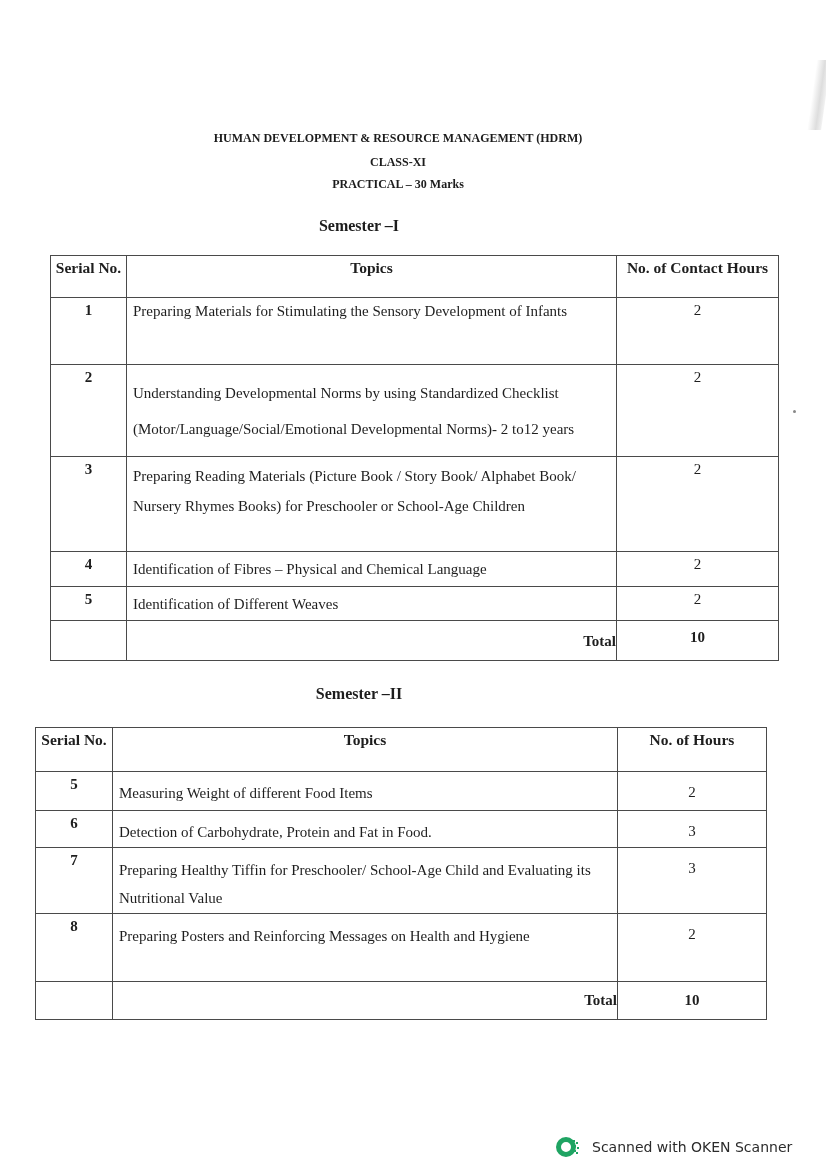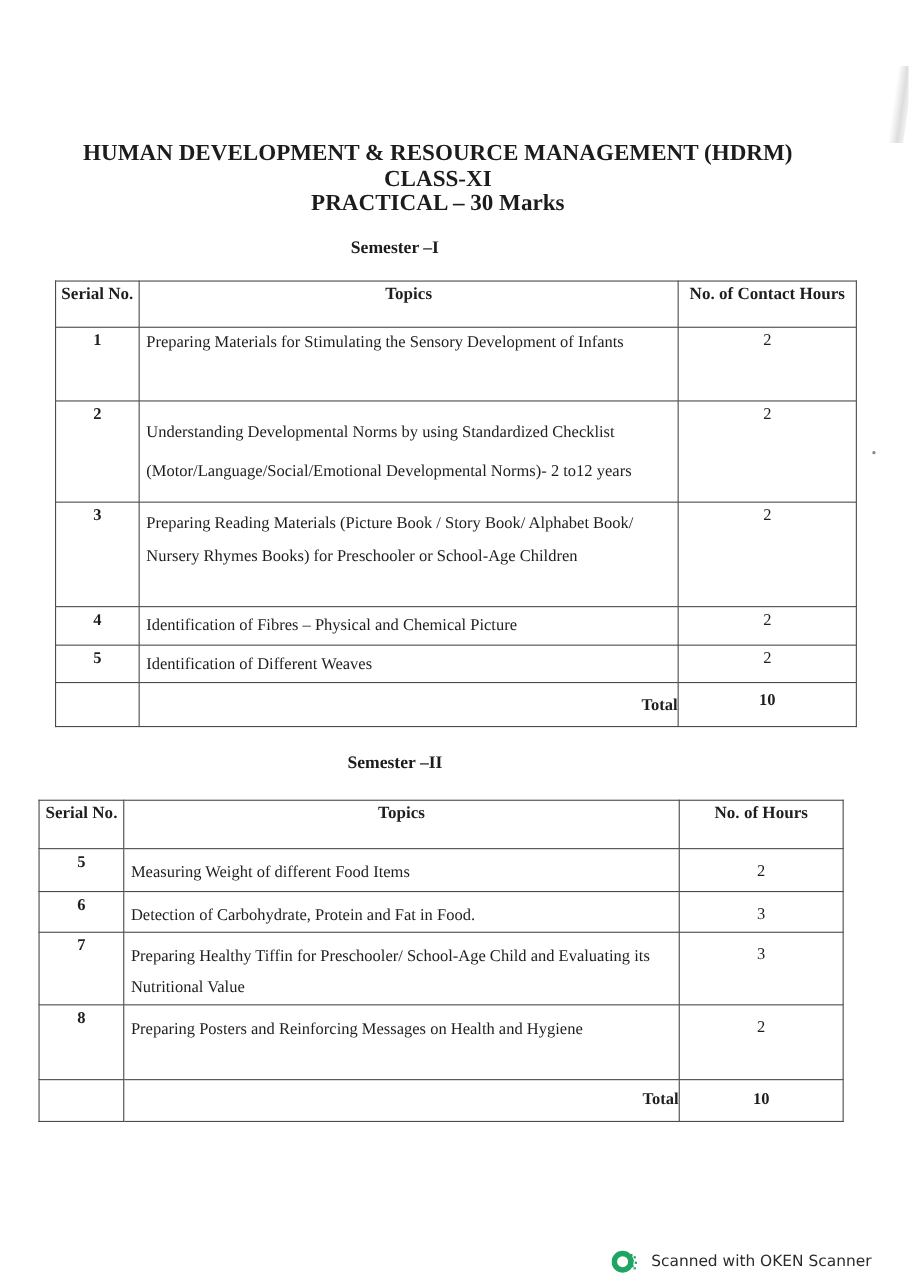--- a/index.html
+++ b/index.html
@@ -9,21 +9,21 @@
     font-family: "Liberation Serif", "DejaVu Serif", serif;
   }
   .edge-shadow {
     position: absolute; right: 0; top: 60px; width: 14px; height: 70px;
     background: linear-gradient(90deg, rgba(255,255,255,0) 0%, #cfcfcf 60%, #ececec 100%);
     transform: skewX(-8deg); opacity: 0.7;
   }
   .dot { position: absolute; left: 793px; top: 410px; width: 3px; height: 3px; background: #888; border-radius: 50%; }
   .heading {
     position: absolute; left: 0; width: 796px; text-align: center;
-    font-weight: bold; font-size: 21px; line-height: 21px; color: #1c1c1c;
+    font-weight: bold; font-size: 12px; line-height: 21px; color: #1c1c1c;
   }
   .sem-title {
     position: absolute; left: 0; width: 718px; text-align: center;
     font-weight: bold; font-size: 16px; color: #1c1c1c;
   }
   table.syll {
     position: absolute; border-collapse: collapse; table-layout: fixed;
     font-size: 15px; color: #1e1e1e;
   }
   table.syll td, table.syll th {
@@ -76,21 +76,21 @@
     <td class="topic loose" style="padding-top:10px !important;">Understanding Developmental Norms by using Standardized Checklist (Motor/Language/Social/Emotional Developmental Norms)- 2 to12 years</td>
     <td class="hrs">2</td>
   </tr>
   <tr style="height:95px">
     <td class="sn">3</td>
     <td class="topic loose" style="line-height:30px;">Preparing Reading Materials (Picture Book / Story Book/ Alphabet Book/ Nursery Rhymes Books) for Preschooler or School-Age Children</td>
     <td class="hrs">2</td>
   </tr>
   <tr style="height:35px">
     <td class="sn">4</td>
-    <td class="topic" style="padding-top:8px !important;">Identification of Fibres – Physical and Chemical Picture</td>
+    <td class="topic" style="padding-top:8px !important;">Identification of Fibres – Physical and Chemical Language</td>
     <td class="hrs">2</td>
   </tr>
   <tr style="height:34px">
     <td class="sn">5</td>
     <td class="topic" style="padding-top:8px !important;">Identification of Different Weaves</td>
     <td class="hrs">2</td>
   </tr>
   <tr style="height:40px">
     <td></td>
     <td class="total-label">Total</td>

